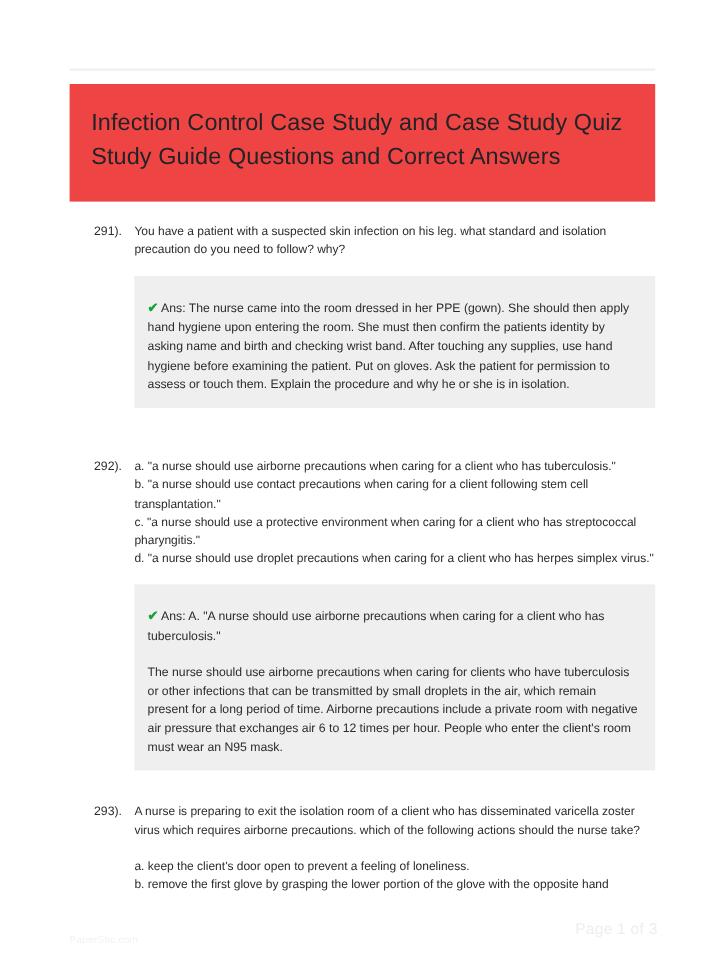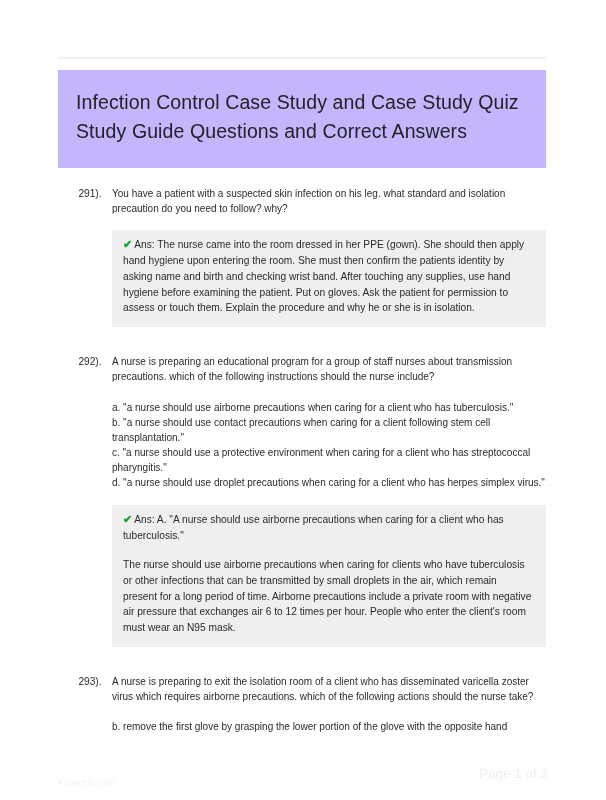--- a/index.html
+++ b/index.html
@@ -33,21 +33,21 @@
     background: #f1f1f4;
   }
 
   
   .title-band {
     position: absolute;
     left: 58px;
     top: 70px;
     width: 488px;
     min-height: 98px;
-    background: #c4b5fd;
+    background: #ef4444;
     box-sizing: border-box;
     padding: 18px 20px 16px 18px;
   }
   .doc-title {
     font-size: 19.5px;
     line-height: 1.47;
     font-weight: 400;
     color: #222326;
     margin: 0;
     letter-spacing: 0.1px;
@@ -98,21 +98,21 @@
     margin: 0;
     padding: 0;
   }
 
   
   .answer-box {
     background: #efefef;
     margin-top: 14px;
     margin-left: 42px;
     margin-right: 0;
-    padding: 6px 13px 11px 11px;
+    padding: 19px 13px 11px 11px;
     font-size: 10.2px;
     line-height: 1.54;
     color: #2b2b2b;
     box-sizing: border-box;
   }
   .answer-line {
     margin: 0;
   }
   .answer-expl {
     margin: 0;
@@ -174,41 +174,41 @@
       <div class="answer-box">
         <p class="answer-line"><span class="check-icon">✔</span><span>Ans: The nurse came into the room dressed in her PPE (gown). She should then apply hand hygiene upon entering the room. She must then confirm the patients identity by asking name and birth and checking wrist band. After touching any supplies, use hand hygiene before examining the patient. Put on gloves. Ask the patient for permission to assess or touch them. Explain the procedure and why he or she is in isolation.</span></p>
       </div>
     </div>
 
     <div class="gap-lg"></div>
 
     <div class="qblock">
       <div class="qnum">292).</div>
       <div class="qbody">
-        <p class="qtext">A nurse is preparing an educational program for a group of staff nurses about transmission precautions. which of the following instructions should the nurse include?</p>
         <div class="options">
           <p class="option">a. "a nurse should use airborne precautions when caring for a client who has tuberculosis."</p>
           <p class="option">b. "a nurse should use contact precautions when caring for a client following stem cell transplantation."</p>
           <p class="option">c. "a nurse should use a protective environment when caring for a client who has streptococcal pharyngitis."</p>
           <p class="option">d. "a nurse should use droplet precautions when caring for a client who has herpes simplex virus."</p>
         </div>
       </div>
       <div class="answer-box">
         <p class="answer-line"><span class="check-icon">✔</span><span>Ans: A. "A nurse should use airborne precautions when caring for a client who has tuberculosis."</span></p>
         <p class="answer-expl">The nurse should use airborne precautions when caring for clients who have tuberculosis or other infections that can be transmitted by small droplets in the air, which remain present for a long period of time. Airborne precautions include a private room with negative air pressure that exchanges air 6 to 12 times per hour. People who enter the client's room must wear an N95 mask.</p>
       </div>
     </div>
 
     <div class="gap-lg"></div>
 
     <div class="qblock">
       <div class="qnum">293).</div>
       <div class="qbody">
         <p class="qtext">A nurse is preparing to exit the isolation room of a client who has disseminated varicella zoster virus which requires airborne precautions. which of the following actions should the nurse take?</p>
         <div class="options">
+          <p class="option">a. keep the client's door open to prevent a feeling of loneliness.</p>
           <p class="option">b. remove the first glove by grasping the lower portion of the glove with the opposite hand</p>
         </div>
       </div>
     </div>
 
   </div>
 
   <div class="footer">
     <div class="footer-left">PaperStic.com</div>
     <div class="footer-right">Page 1 of 3</div>

